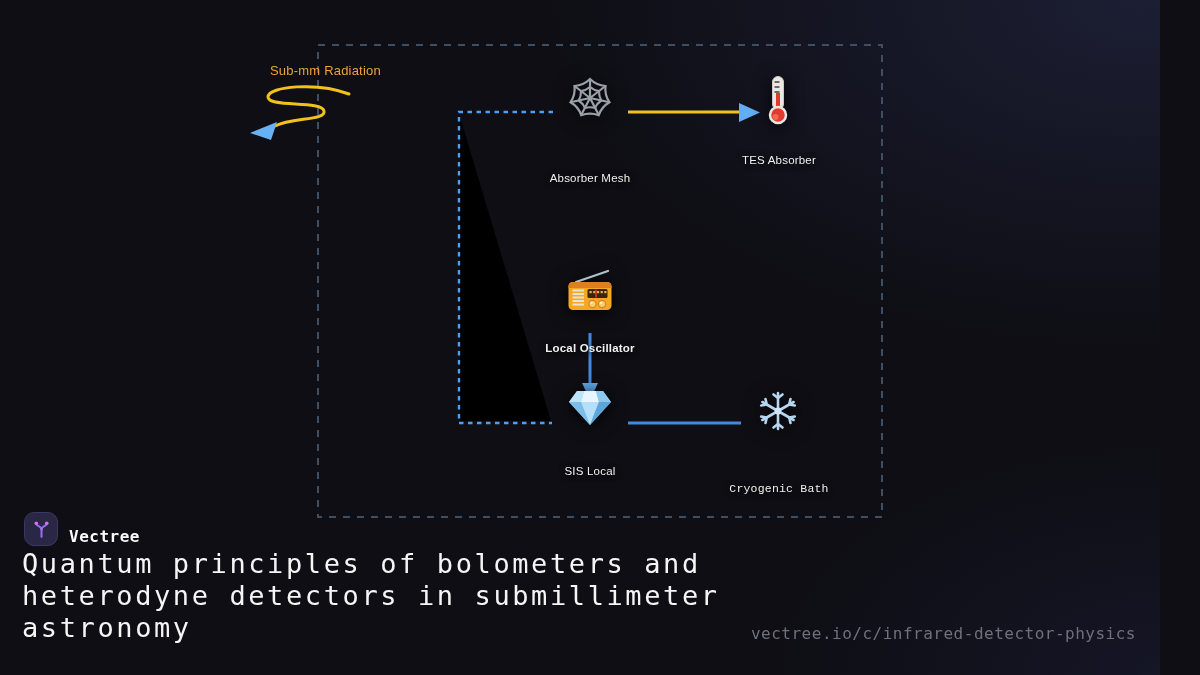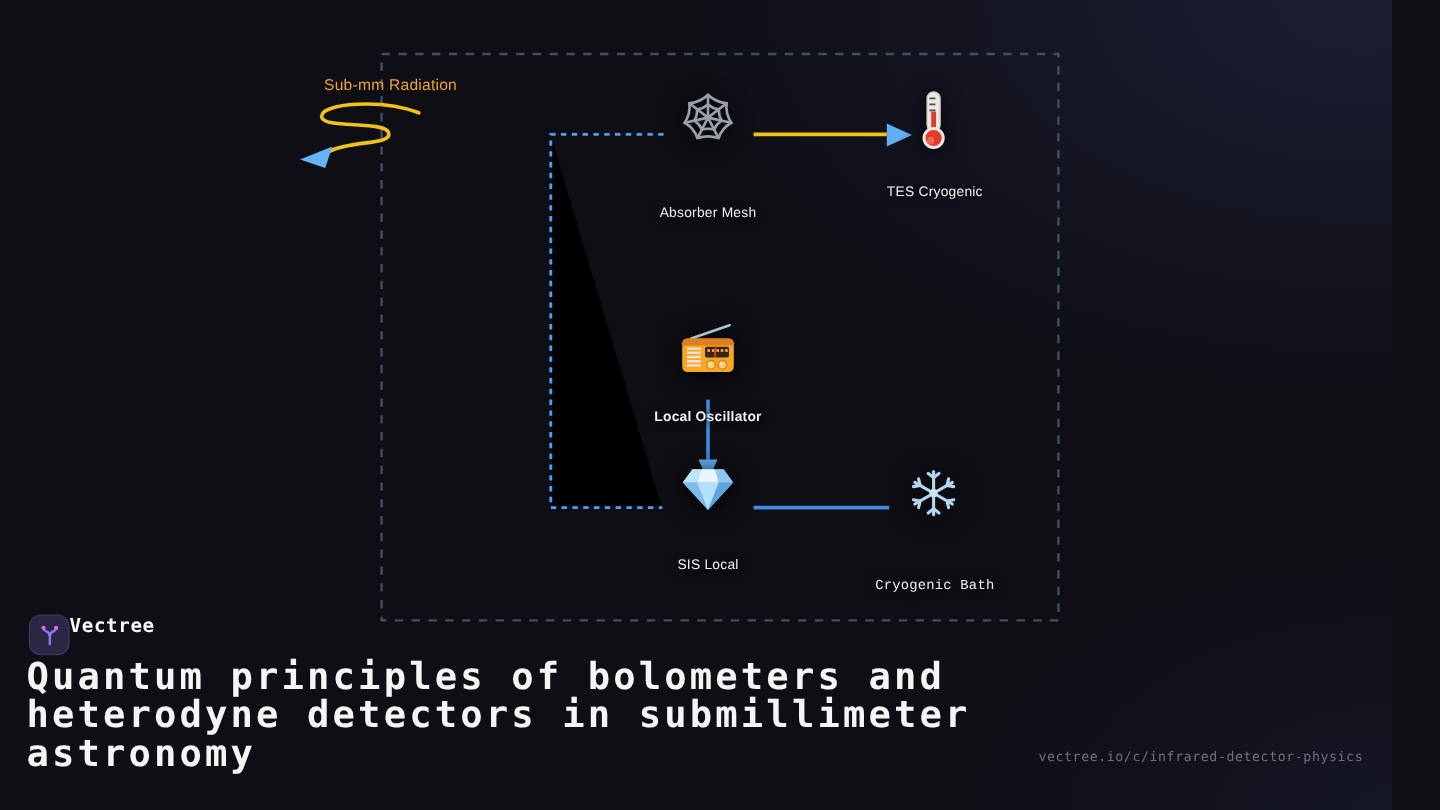--- a/index.html
+++ b/index.html
@@ -15,39 +15,39 @@
   .node-icon{position:absolute;filter:drop-shadow(0 2px 9px rgba(0,0,0,.85));}
   .node-label{
     position:absolute;width:160px;text-align:center;
     color:#f0f0f0;font-size:11.5px;letter-spacing:.2px;
     text-shadow:0 1px 6px rgba(0,0,0,.9);
   }
   .radiation-label{
     position:absolute;left:270px;top:63px;
     color:#e8a53a;font-size:13px;letter-spacing:.2px;
   }
-  .brand-row{position:absolute;left:24px;top:512px;display:flex;align-items:flex-start;}
+  .brand-row{position:absolute;left:24px;top:512px;display:flex;align-items:flex-end;gap:11px;}
   .brand-logo{
     width:34px;height:34px;border-radius:10px;background:#2a2745;
     border:1px solid #3b3763;display:flex;align-items:center;justify-content:center;
     box-sizing:border-box;
   }
   .brand-name{
     color:#fafafa;font-family:"DejaVu Sans Mono", monospace;
     font-weight:bold;font-size:16px;letter-spacing:.5px;
   }
   .page-title{
     position:absolute;left:22px;top:548px;width:820px;
     color:#f5f5f5;font-family:"DejaVu Sans Mono", monospace;
-    font-weight:bold;font-size:31px;line-height:32px;letter-spacing:2.6px;
+    font-weight:normal;font-size:27px;line-height:32px;letter-spacing:2.6px;
   }
   .page-url{
     position:absolute;right:24px;top:624px;text-align:right;
     color:#6e717b;font-family:"DejaVu Sans Mono", monospace;
-    font-size:11px;letter-spacing:.5px;
+    font-size:16px;letter-spacing:.5px;
   }
 </style>
 </head>
 <body>
 
 <div class="canvas">
 
   <svg class="overlay" viewBox="0 0 1200 675">
 
     <polygon points="460,117 460,421 551,421" fill="#000000"></polygon>
@@ -130,21 +130,21 @@
     <svg width="42" height="42" viewBox="0 0 42 42" stroke="#b6d6ef" stroke-width="2.6" stroke-linecap="round" fill="none">
       <path d="M21,3 L21,39 M5.4,12 L36.6,30 M5.4,30 L36.6,12"></path>
       <path d="M21,8 L16.5,4.5 M21,8 L25.5,4.5 M21,34 L16.5,37.5 M21,34 L25.5,37.5"></path>
       <path d="M9.8,14.5 L8.5,9 M9.8,14.5 L4.2,15.5 M32.2,27.5 L33.5,33 M32.2,27.5 L37.8,26.5"></path>
       <path d="M9.8,27.5 L4.2,26.5 M9.8,27.5 L8.5,33 M32.2,14.5 L37.8,15.5 M32.2,14.5 L33.5,9"></path>
       <circle cx="21" cy="21" r="3.4" fill="#cfe6f7" stroke="none"></circle>
     </svg>
   </div>
 
   <div class="node-label" style="left:510px;top:154px;margin-top:18px;">Absorber Mesh</div>
-  <div class="node-label" style="left:699px;top:154px;">TES Cryogenic</div>
+  <div class="node-label" style="left:699px;top:154px;">TES Absorber</div>
   <div class="node-label" style="left:510px;top:342px;font-weight:bold;">Local Oscillator</div>
   <div class="node-label" style="left:510px;top:465px;">SIS Local</div>
   <div class="node-label" style="left:699px;top:482px;font-family:Liberation Mono, monospace;">Cryogenic Bath</div>
 
   <div class="brand-row">
     <div class="brand-logo">
       <svg width="21" height="21" viewBox="0 0 20 20">
         <path d="M10,17 L10,10 M10,10 C10,7 6.5,7.5 5,4.8 M10,10 C10,7 13.5,7.5 15,4.8" fill="none" stroke="#8f6ef0" stroke-width="2" stroke-linecap="round"></path>
         <circle cx="5" cy="4" r="1.7" fill="#d66ef0"></circle>
         <circle cx="15" cy="4" r="1.7" fill="#d66ef0"></circle>

